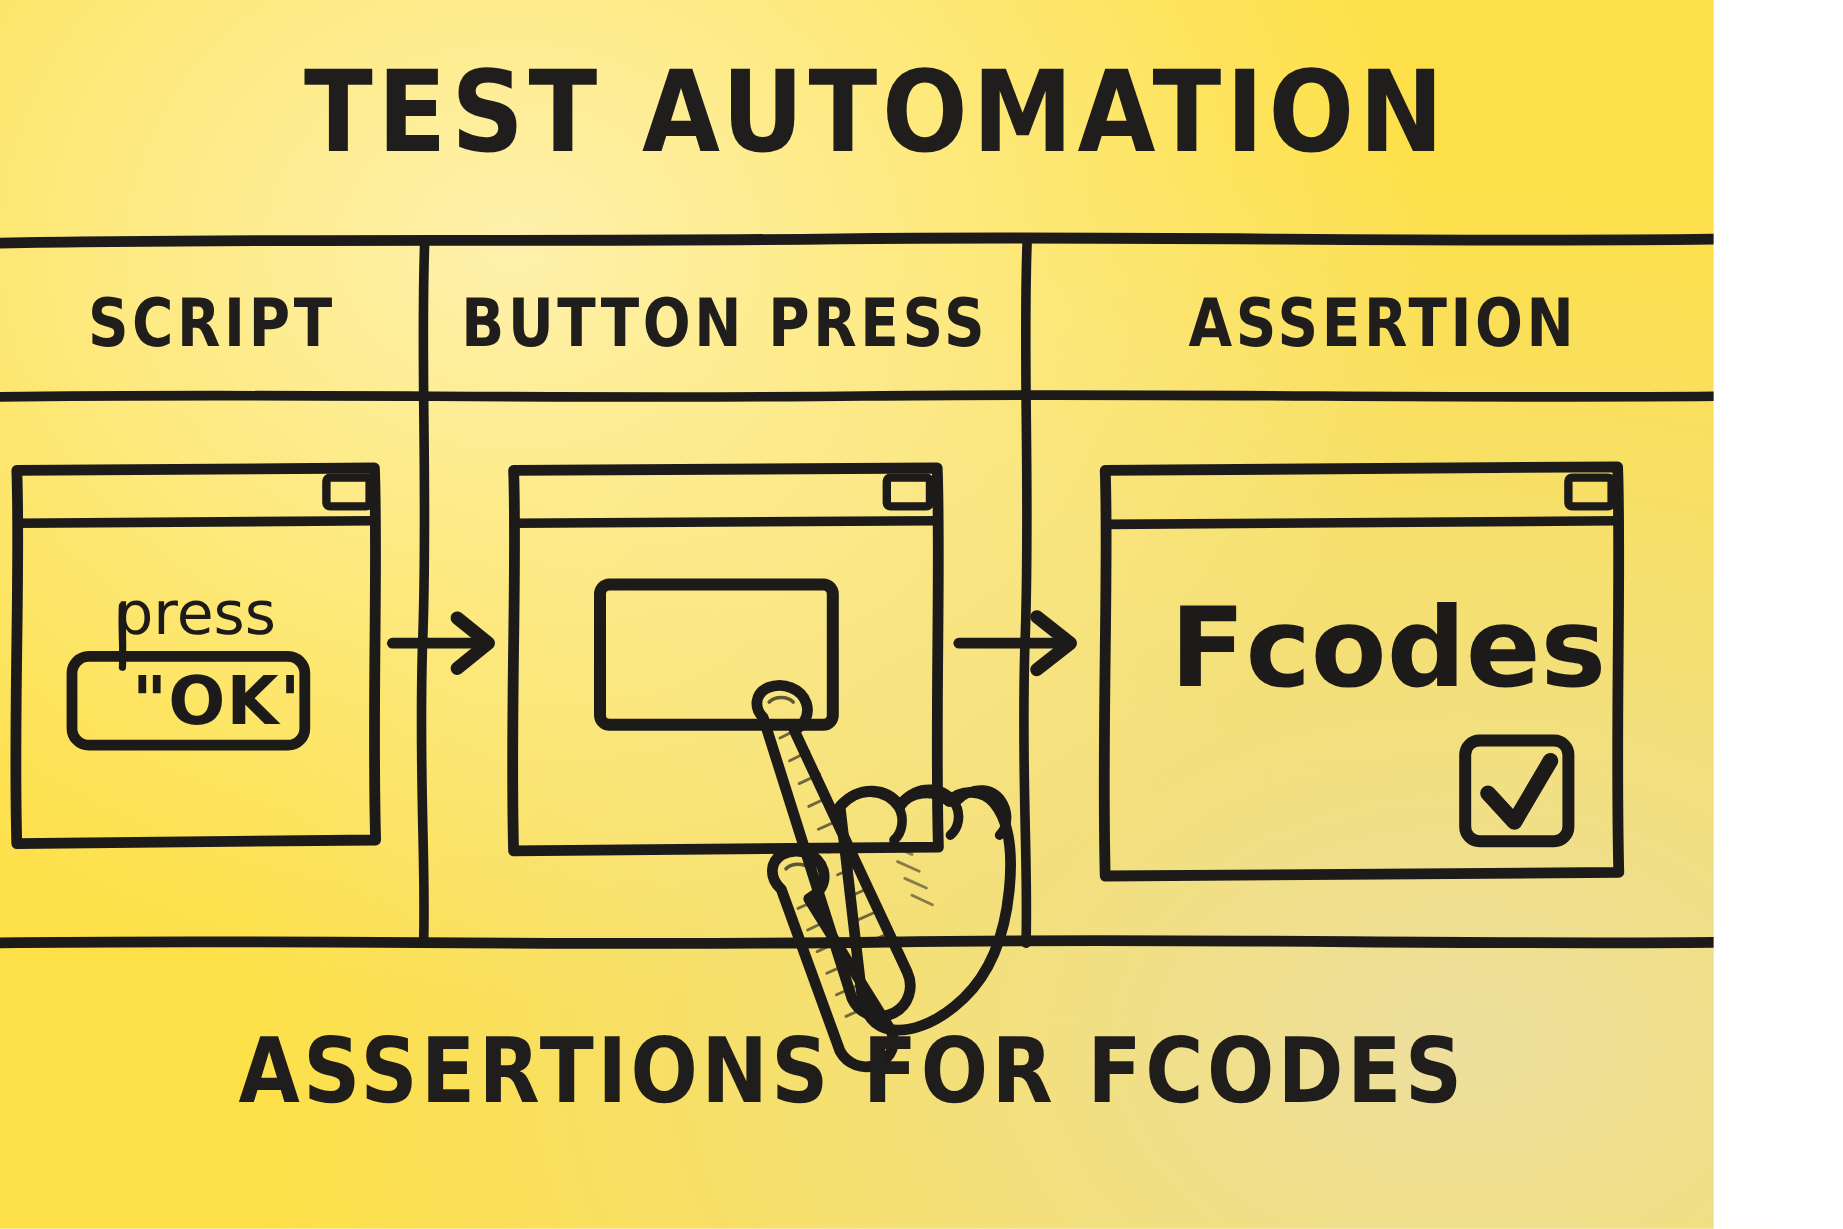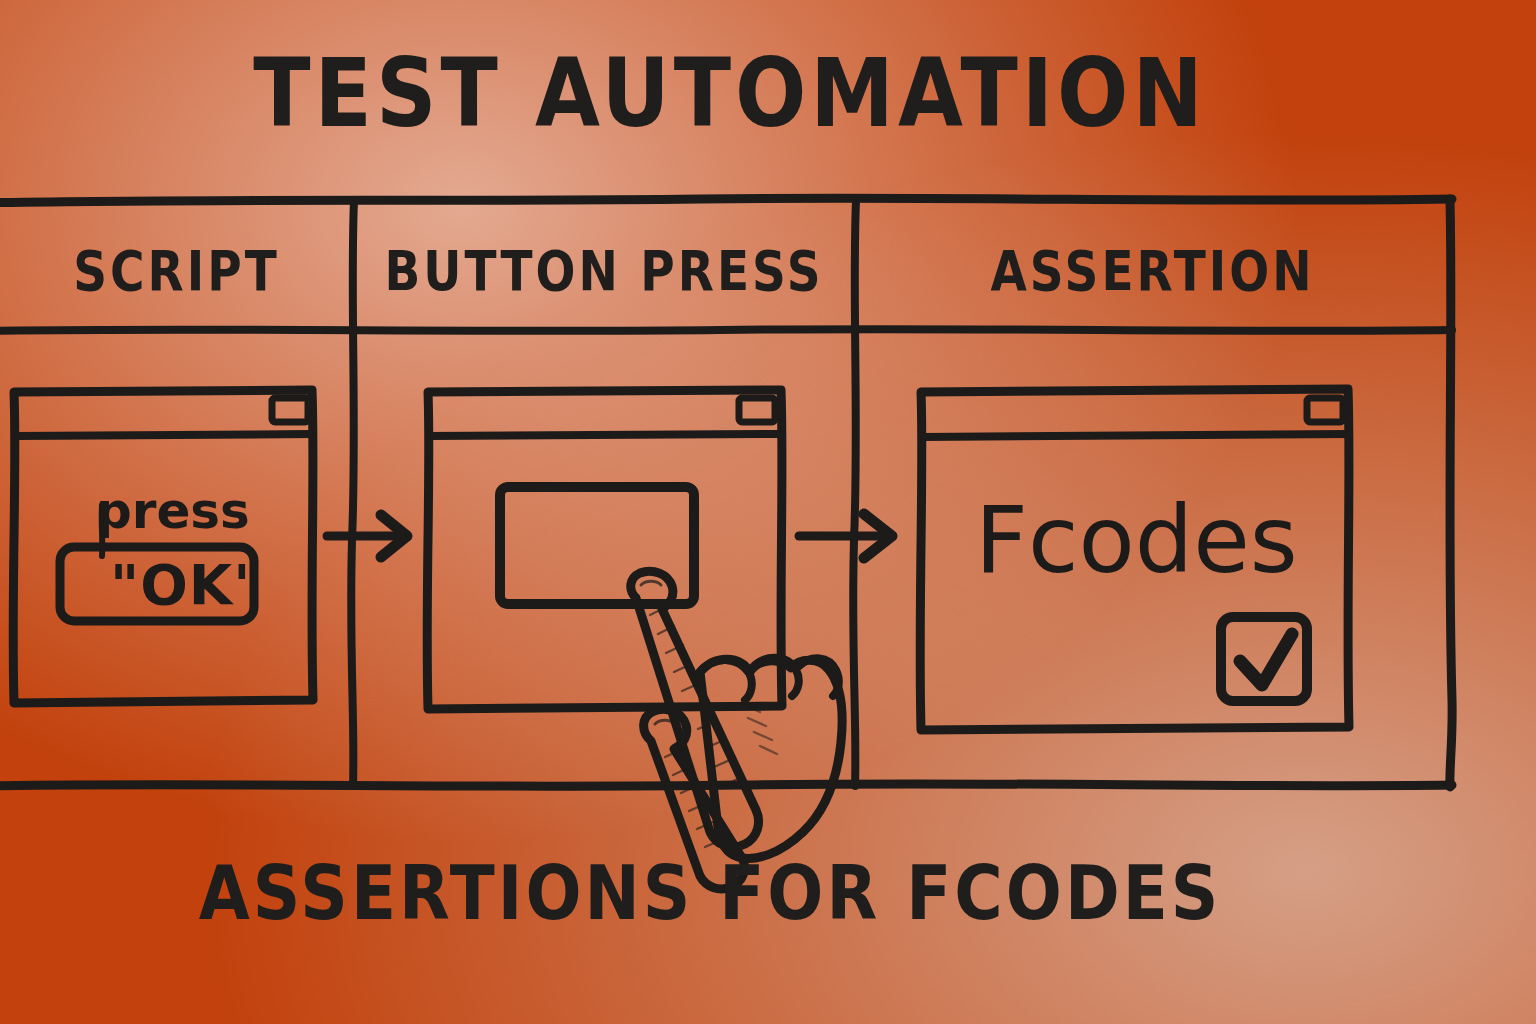--- a/index.html
+++ b/index.html
@@ -6,23 +6,23 @@
   html, body {
     margin: 0;
     padding: 0;
     background: #ffffff;
   }
   body {
     font-family: "DejaVu Sans", sans-serif;
   }
   #canvas {
     position: relative;
-    width: 1536px;
+    width: 1428px;
     height: 1024px;
-    background: #c2410c;
+    background: #fde047;
     overflow: hidden;
   }
   
   #paper-texture {
     position: absolute;
     inset: 0;
     background:
       radial-gradient(ellipse at 30% 20%, rgba(255,255,255,0.55) 0%, rgba(255,255,255,0) 55%),
       radial-gradient(ellipse at 85% 85%, rgba(226,222,215,0.6) 0%, rgba(226,222,215,0) 60%);
     pointer-events: none;
@@ -103,41 +103,41 @@
   .panel-text {
     position: absolute;
     color: #1d1b19;
     font-weight: 600;
   }
   #press-label {
     left: 96px;
     top: 482px;
     font-size: 50px;
     letter-spacing: 0px;
-    font-weight: 700;
+    font-weight: 400;
   }
   #ok-quoted {
     left: 110px;
     top: 552px;
     font-size: 56px;
     font-weight: 600;
     letter-spacing: 1px;
   }
   #ok-button-label {
     left: 549px;
     top: 504px;
     font-size: 62px;
     font-weight: 600;
     letter-spacing: 1px;
   }
   #fcodes-label {
     left: 975px;
     top: 487px;
     font-size: 92px;
-    font-weight: 400;
+    font-weight: 700;
     letter-spacing: 0px;
   }
 </style>
 </head>
 <body>
 
 <div id="canvas">
 
   <div id="paper-texture"></div>
 

